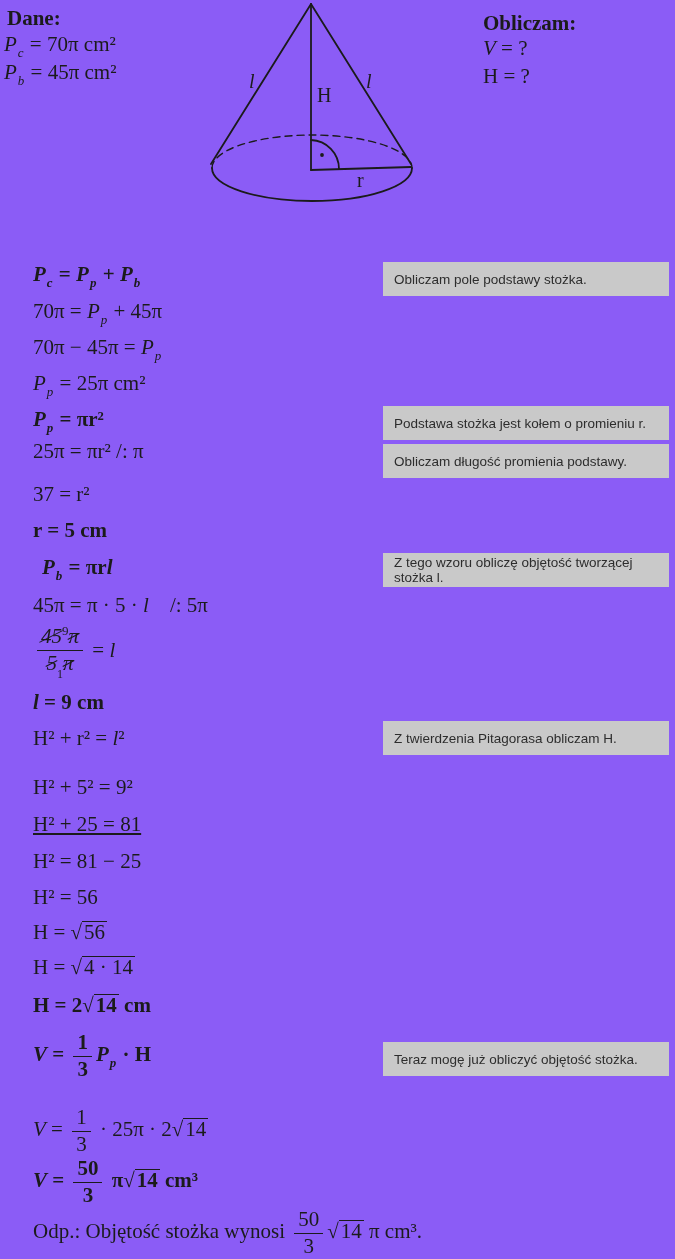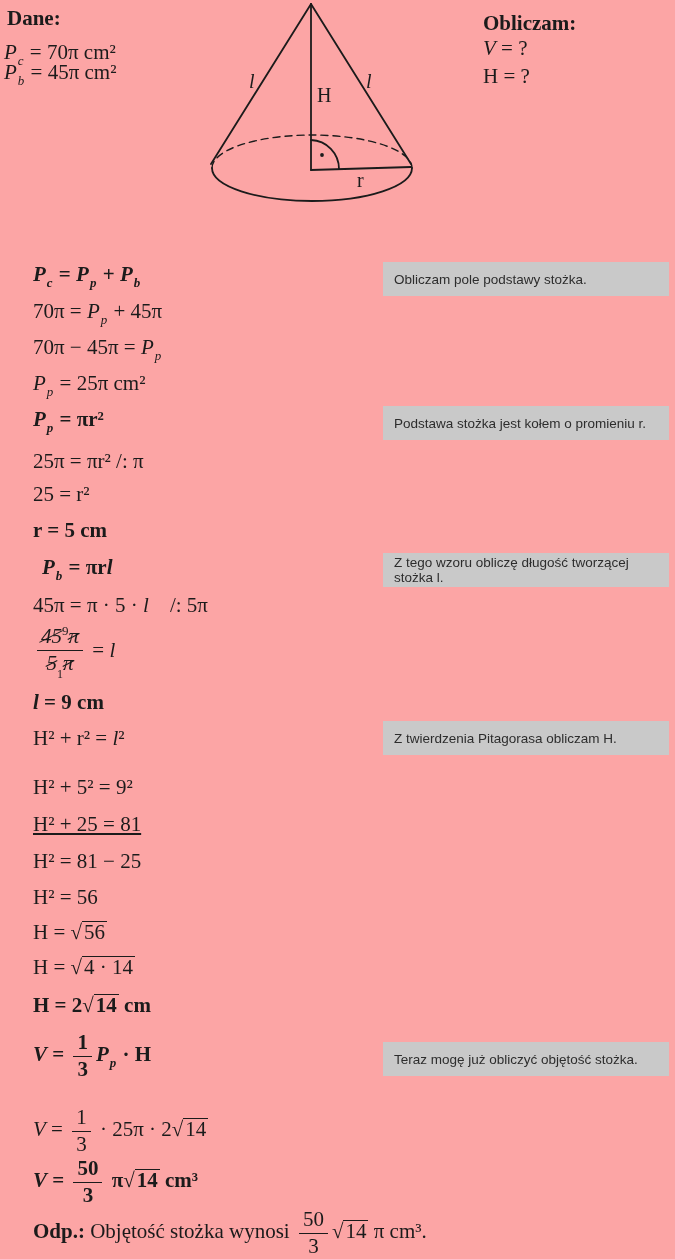--- a/index.html
+++ b/index.html
@@ -1,29 +1,29 @@
 <!DOCTYPE html>
 <html><head>
 <meta charset="utf-8">
 <style>
   html,body{margin:0;padding:0;}
   body{background:#e9e9e9;}
   .page{
     position:relative;width:675px;height:1259px;margin:0 auto;
-    background:#fca5a5;overflow:hidden;
+    background:#8b5cf6;overflow:hidden;
     font-family:"Liberation Serif","DejaVu Serif",serif;color:#1b1b1b;
   }
   .hdr-title{position:absolute;font-weight:bold;font-size:21px;}
   #given-title{left:7px;top:6px;}
   #sought-title{left:483px;top:11px;}
 
   .eq-row{position:absolute;font-size:21px;white-space:pre;line-height:1.15;}
   .eq-row.b{font-weight:bold;}
   .i{font-style:italic;}
-  .b{font-weight:bold;}
+  .b{font-weight:normal;}
   .sub{font-size:13px;font-style:italic;vertical-align:-6px;margin:0 1px;}
   .subn{font-size:12px;vertical-align:-8px;}
   .sup{font-size:13px;vertical-align:8px;}
   .rad{display:inline-block;border-top:1.6px solid currentColor;padding:0 2px;line-height:1.02;}
   .can{position:relative;display:inline-block;font-style:italic;}
   .can::after{content:"";position:absolute;left:-12%;top:48%;width:124%;
     border-top:1.7px solid currentColor;transform:rotate(-27deg);}
   .frac{display:inline-block;vertical-align:middle;text-align:center;margin:0 4px;line-height:1.12;}
   .fn{display:block;border-bottom:1.7px solid currentColor;padding:0 4px 1px;}
   .fd{display:block;padding:1px 4px 0;}
@@ -61,36 +61,37 @@
     </g>
     <circle cx="127" cy="155" r="1.9" fill="#1b1b1b"></circle>
     <text class="fig-label fig-italic" x="54" y="88">l</text>
     <text class="fig-label fig-italic" x="171" y="88">l</text>
     <text class="fig-label" x="122" y="102">H</text>
     <text class="fig-label" x="162" y="187">r</text>
   </svg>
 
   <div class="note note-1">Obliczam pole podstawy stożka.</div>
   <div class="note note-2">Podstawa stożka jest kołem o promieniu r.</div>
-  <div class="note note-4">Z tego wzoru obliczę długość tworzącej stożka l.</div>
+  <div class="note note-3">Obliczam długość promienia podstawy.</div>
+  <div class="note note-4">Z tego wzoru obliczę objętość tworzącej stożka l.</div>
   <div class="note note-5">Z twierdzenia Pitagorasa obliczam H.</div>
   <div class="note note-6">Teraz mogę już obliczyć objętość stożka.</div>
 
   <div id="rows">
-      <div class="eq-row" style="left: 4px; top: 32px; margin-top: 8px;"><span class="i">P</span><span class="sub">c</span><span> = 70π cm²</span></div>
+      <div class="eq-row" style="left: 4px; top: 32px;"><span class="i">P</span><span class="sub">c</span><span> = 70π cm²</span></div>
       <div class="eq-row" style="left: 4px; top: 60px;"><span class="i">P</span><span class="sub">b</span><span> = 45π cm²</span></div>
       <div class="eq-row" style="left: 483px; top: 36px;"><span class="i">V</span><span> = ?</span></div>
       <div class="eq-row" style="left: 483px; top: 64px;"><span>H = ?</span></div>
       <div class="eq-row b" style="left: 33px; top: 262px;"><span class="i">P</span><span class="sub">c</span><span> = </span><span class="i">P</span><span class="sub">p</span><span> + </span><span class="i">P</span><span class="sub">b</span></div>
       <div class="eq-row" style="left: 33px; top: 299px;"><span>70π = </span><span class="i">P</span><span class="sub">p</span><span> + 45π</span></div>
       <div class="eq-row" style="left: 33px; top: 335px;"><span>70π − 45π = </span><span class="i">P</span><span class="sub">p</span></div>
       <div class="eq-row" style="left: 33px; top: 371px;"><span class="i">P</span><span class="sub">p</span><span> = 25π cm²</span></div>
       <div class="eq-row b" style="left: 33px; top: 407px; text-align: right;"><span class="i">P</span><span class="sub">p</span><span> = πr²</span></div>
-      <div class="eq-row" style="left: 33px; top: 449px;"><span>25π = πr² /: π</span></div>
-      <div class="eq-row" style="left: 33px; top: 482px;"><span>25 = r²</span></div>
+      <div class="eq-row" style="left: 33px; top: 439px;"><span>25π = πr² /: π</span></div>
+      <div class="eq-row" style="left: 33px; top: 482px;"><span>37 = r²</span></div>
       <div class="eq-row b" style="left: 33px; top: 518px;"><span>r = 5 cm</span></div>
       <div class="eq-row b" style="left: 42px; top: 555px;"><span class="i">P</span><span class="sub">b</span><span> = πr</span><span class="i">l</span></div>
       <div class="eq-row" style="left: 33px; top: 593px;"><span>45π = π · 5 · </span><span class="i">l</span><span>    /: 5π</span></div>
       <div class="eq-row" style="left: 33px; top: 624px;"><span class="frac"><span class="fn"><span class="can">45</span><span class="sup">9</span><span class="can">π</span></span><span class="fd"><span class="can">5</span><span class="subn">1</span><span class="can">π</span></span></span><span> = </span><span class="i">l</span></div>
       <div class="eq-row b" style="left: 33px; top: 690px;"><span class="i">l</span><span> = 9 cm</span></div>
       <div class="eq-row" style="left: 33px; top: 726px;"><span>H² + r² = </span><span class="i">l</span><span>²</span></div>
       <div class="eq-row" style="left: 33px; top: 775px;"><span>H² + 5² = 9²</span></div>
       <div class="eq-row" style="left: 33px; top: 812px; text-decoration: underline;"><span>H² + 25 = 81</span></div>
       <div class="eq-row" style="left: 33px; top: 849px;"><span>H² = 81 − 25</span></div>
       <div class="eq-row" style="left: 33px; top: 885px;"><span>H² = 56</span></div>

